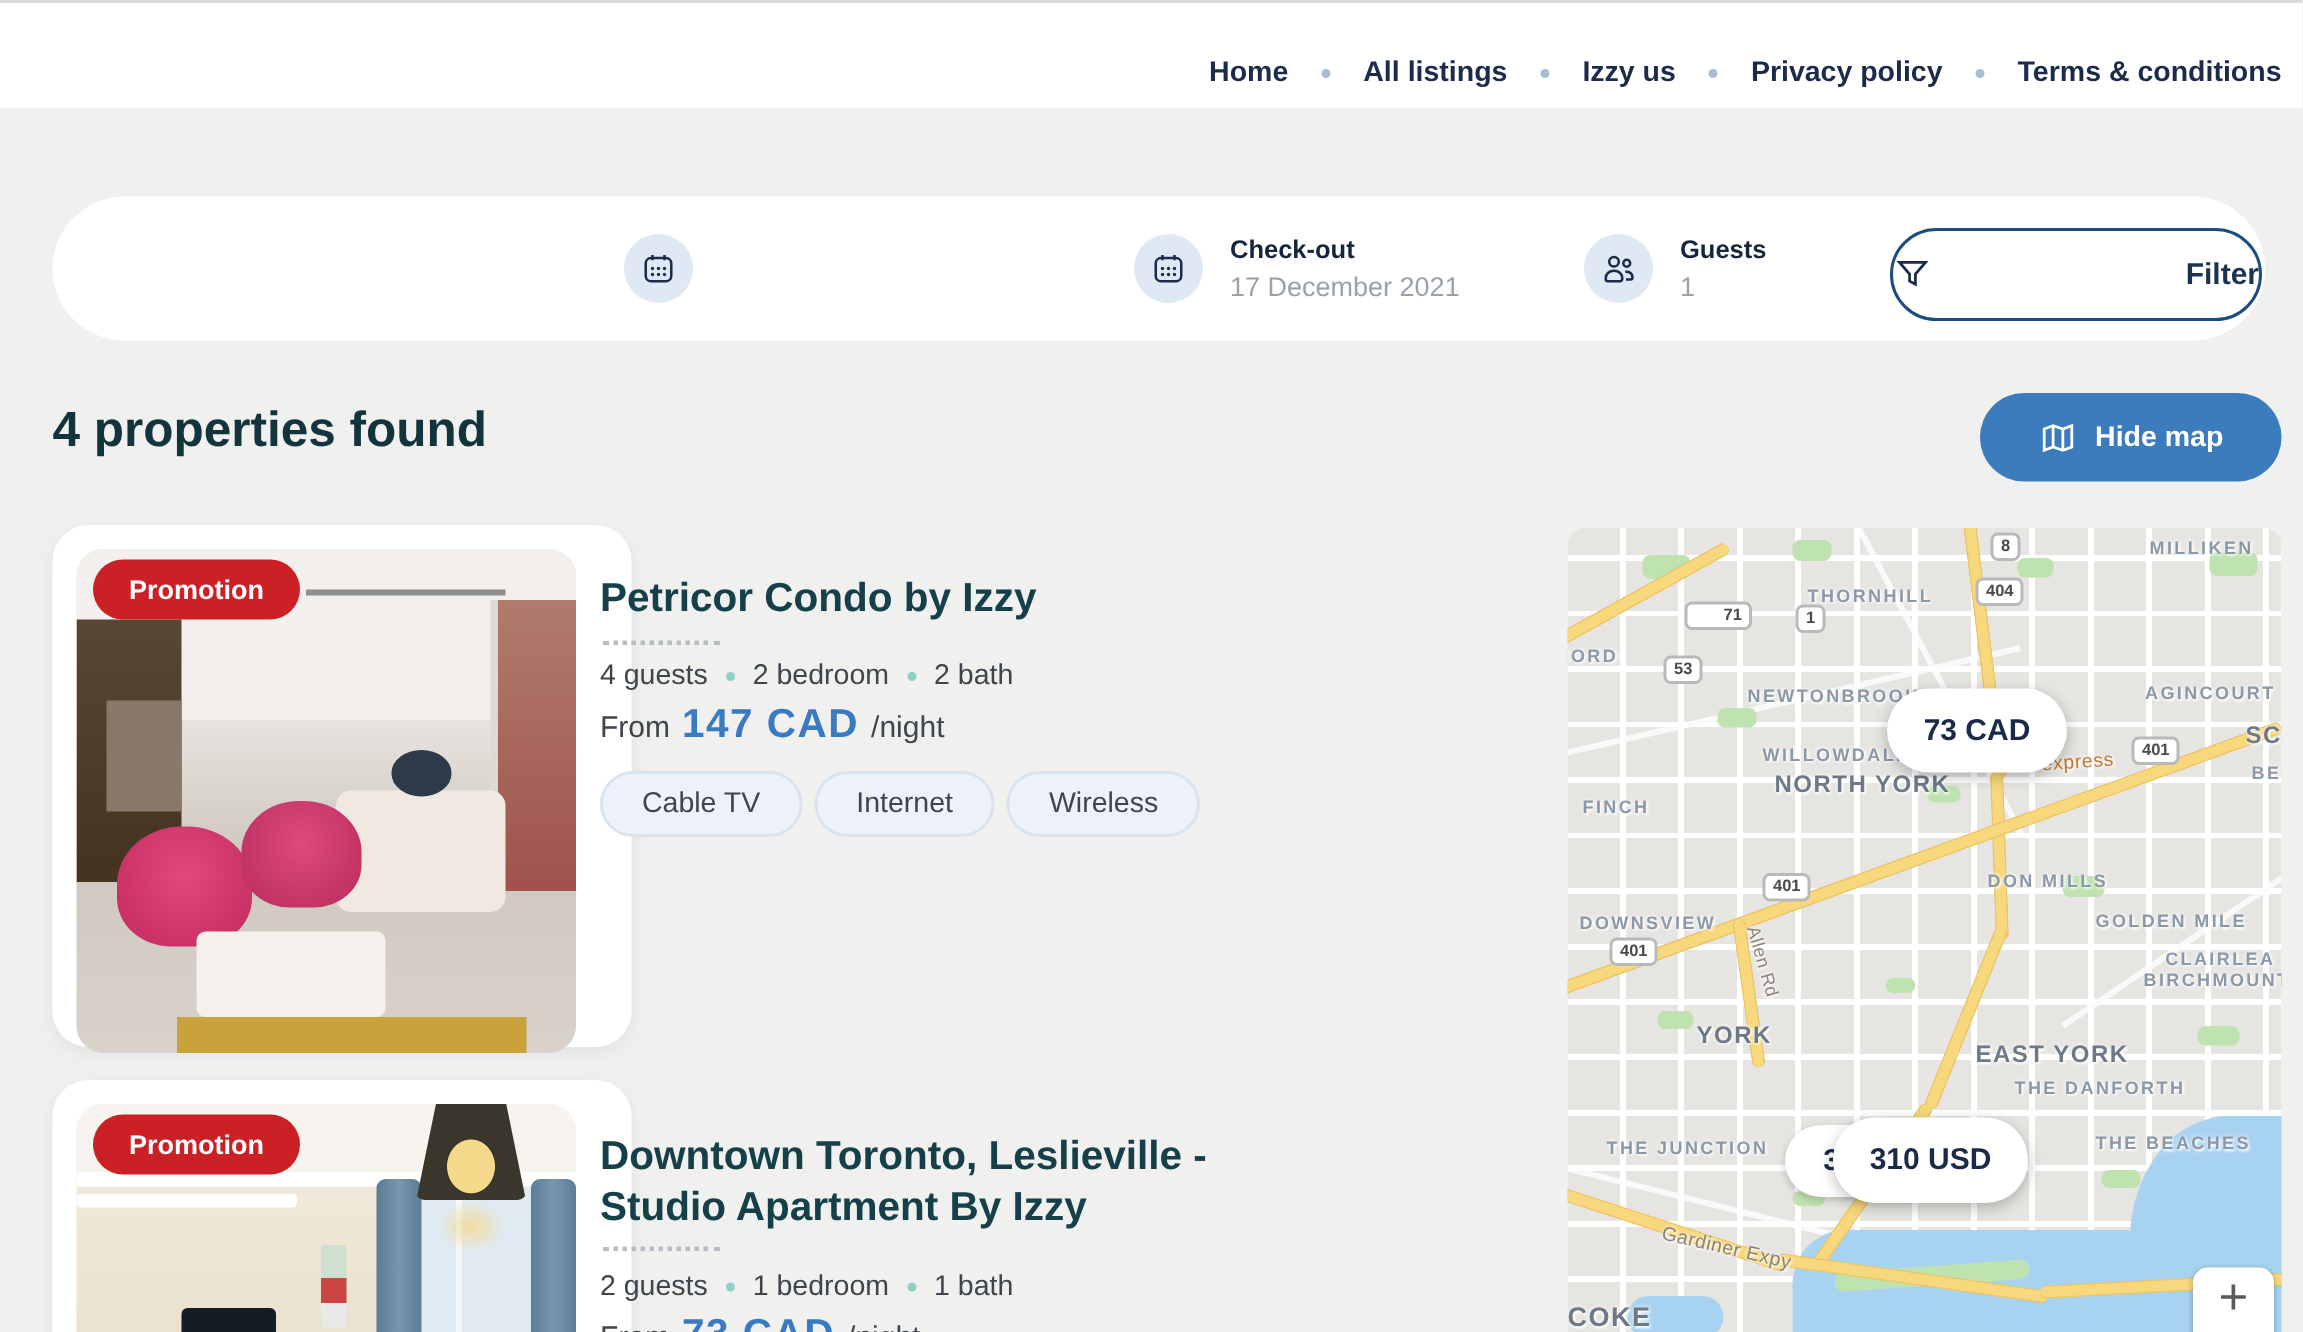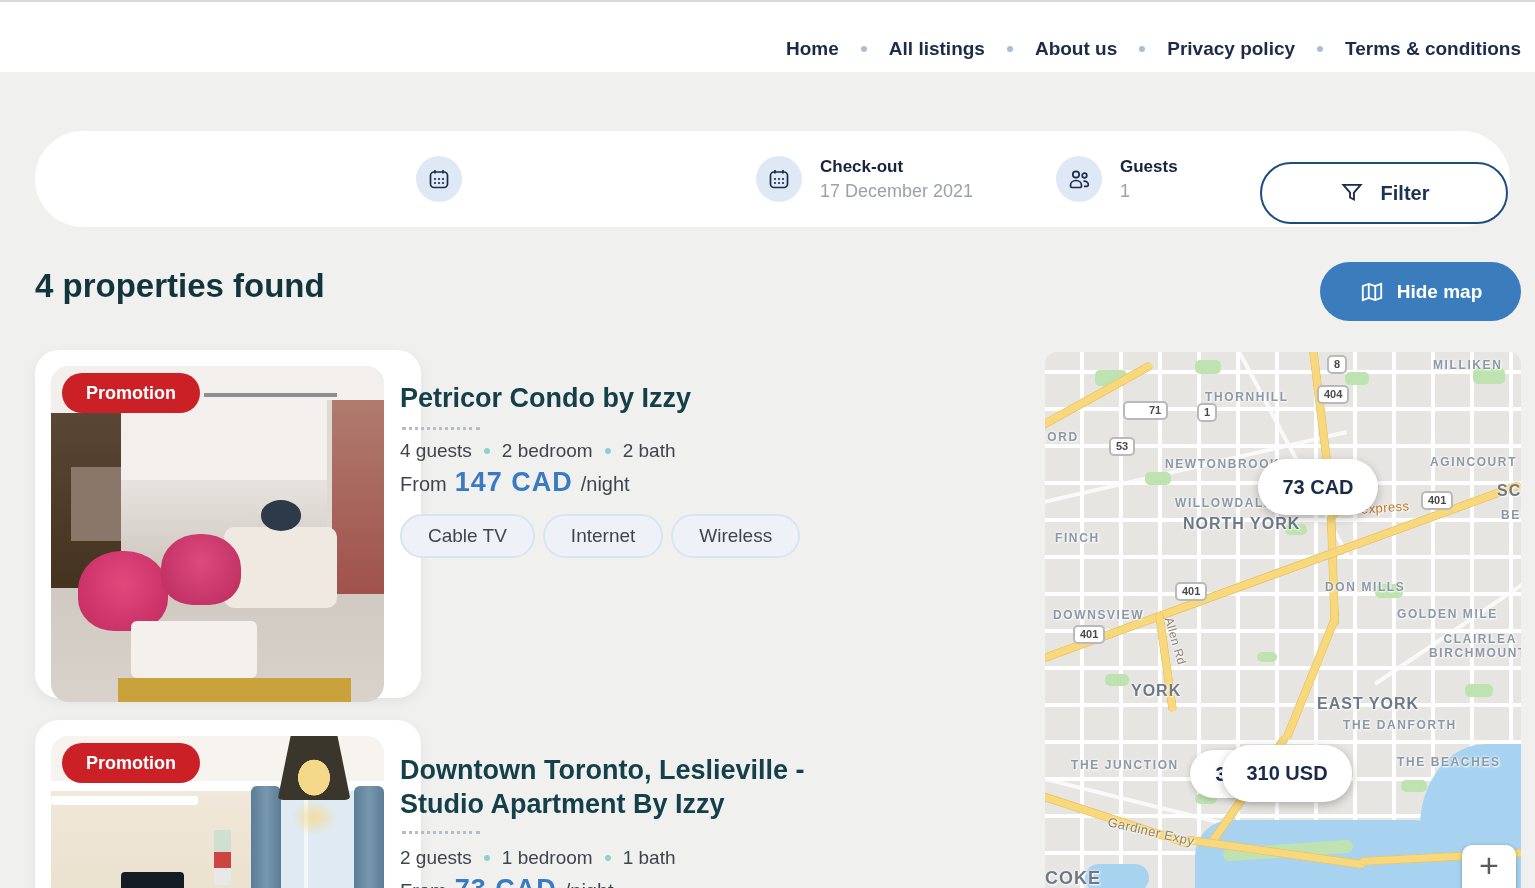--- a/index.html
+++ b/index.html
@@ -12,21 +12,21 @@
   .nav { position:absolute; right:14px; top:36px; display:flex; align-items:center; }
   .nav a { color:#1c2b4a; font-size:19px; font-weight:bold; text-decoration:none; white-space:nowrap; }
   .nav .dot { width:6px; height:6px; border-radius:50%; background:#a9bdd3; margin:0 22px; }
 
   
   .searchbar { position:absolute; left:35px; top:131px; width:1475px; height:96px; background:#ffffff; border-radius:48px; }
   .sfield { position:absolute; top:0; height:96px; display:flex; align-items:center; gap:18px; }
   .sficon { width:46px; height:46px; border-radius:50%; background:#dfe9f6; display:flex; align-items:center; justify-content:center; flex:0 0 46px; }
   .sflabel { font-size:17px; font-weight:bold; color:#16243d; margin-bottom:4px; }
   .sfvalue { font-size:18px; color:#9aa1ab; }
-  .filter-btn { position:absolute; left:1225px; top:31px; width:248px; height:62px; border-radius:31px; border:2px solid #1d4d7e; background:#ffffff; display:flex; align-items:center; justify-content:center; gap:16px; cursor:pointer; }
+  .filter-btn { position:absolute; left:1225px; top:21px; width:248px; height:62px; border-radius:31px; border:2px solid #1d4d7e; background:#ffffff; display:flex; align-items:center; justify-content:space-between; gap:16px; cursor:pointer; }
   .filter-btn span { font-size:20px; font-weight:bold; color:#1c3353; }
 
   
   .h1 { position:absolute; left:35px; top:267px; font-size:33px; font-weight:bold; color:#12343c; }
   .hidemap-btn { position:absolute; left:1320px; top:262px; width:201px; height:59px; border-radius:30px; background:#3b7cbd; display:flex; align-items:center; justify-content:center; gap:12px; cursor:pointer; }
   .hidemap-btn span { color:#ffffff; font-size:19px; font-weight:bold; }
 
   
   .photo-card { position:absolute; left:35px; width:386px; background:#ffffff; border-radius:24px; padding:16px; box-shadow:0 4px 14px rgba(0,0,0,0.06); }
   .photo { position:relative; width:333px; border-radius:18px; overflow:hidden; cursor:pointer; }
@@ -67,21 +67,21 @@
 </head>
 <body>
 
 <div class="topline"></div>
 <div class="header">
   <nav class="nav">
     <a href="#">Home</a>
     <span class="dot"></span>
     <a href="#">All listings</a>
     <span class="dot"></span>
-    <a href="#">About us</a>
+    <a href="#">Izzy us</a>
     <span class="dot"></span>
     <a href="#">Privacy policy</a>
     <span class="dot"></span>
     <a href="#">Terms &amp; conditions</a>
   </nav>
 </div>
 
 <div class="searchbar">
 
 

